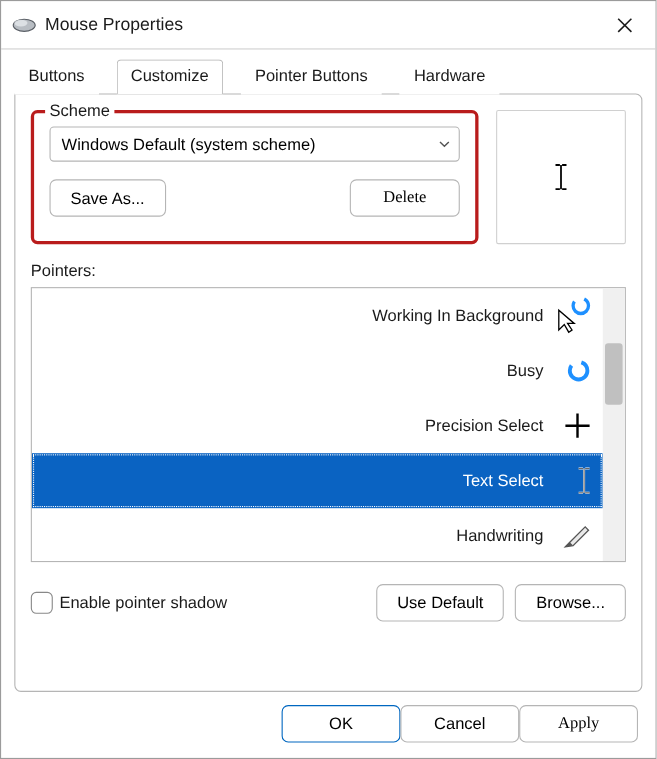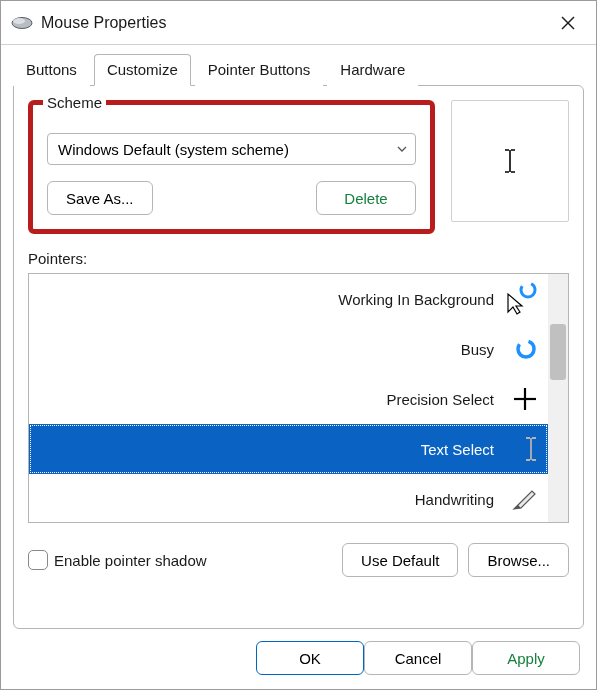--- a/index.html
+++ b/index.html
@@ -38,21 +38,21 @@
       margin-left: auto;
       width: 40px; height: 30px;
       display: flex; align-items: center; justify-content: center;
       cursor: default;
     }
     .titlebar .close svg { width: 16px; height: 16px; }
 
     .tabs {
       display: flex;
       padding: 8px 12px 0 12px;
-      gap: 4px;
+      gap: 16px;
     }
     .tab {
       padding: 6px 12px 7px 12px;
       font-size: 15px;
       cursor: default;
       border: 1px solid transparent;
       position: relative;
       top: 1px;
       background: #fff;
     }
@@ -70,23 +70,23 @@
       padding: 14px 14px 10px 14px;
       display: flex;
       flex-direction: column;
     }
 
     .scheme-row {
       display: flex;
       gap: 16px;
     }
     .fieldset {
-      border: 5px solid #b91c1c;
+      border: 3px solid #b91c1c;
       border-radius: 6px;
-      padding: 28px 14px 14px 14px;
+      padding: 12px 14px 14px 14px;
       flex: 1;
       position: relative;
     }
     .fieldset .legend {
       position: absolute;
       top: -11px;
       left: 10px;
       background: #fff;
       padding: 0 4px;
       font-size: 15px;
@@ -118,21 +118,21 @@
     .btn {
       height: 34px;
       min-width: 100px;
       padding: 0 18px;
       border: 1px solid #b5b5b5;
       border-radius: 6px;
       background: #fff;
       font: inherit;
       cursor: default;
     }
-    .btn.disabled { color: #15803d; }
+    .btn.disabled { color: #000000; font-family: Liberation Serif, serif; }
     .btn.primary { border-color: #0067c0; }
 
     .preview-box {
       width: 118px;
       height: 122px;
       border: 1px solid #d0d0d0;
       border-radius: 2px;
       display: flex;
       align-items: center;
       justify-content: center;

